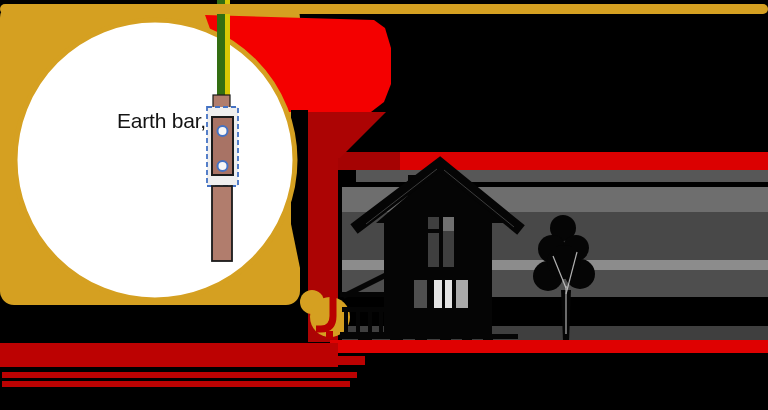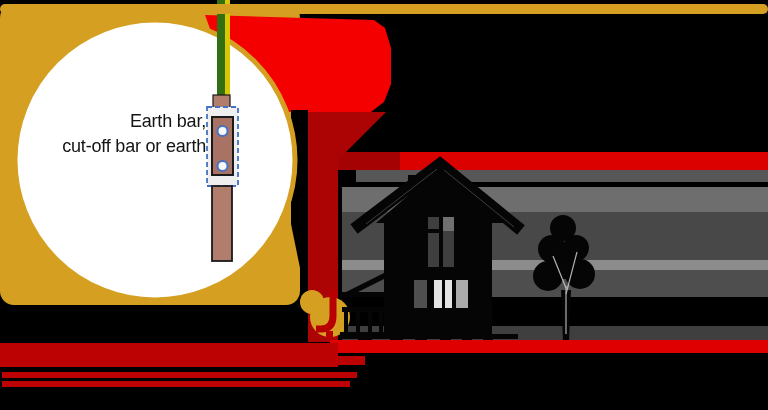--- a/index.html
+++ b/index.html
@@ -9,21 +9,21 @@
     overflow:hidden;
     background:#000;
     font-family:"Liberation Sans", sans-serif;
   }
   #art{position:absolute;left:0;top:0;}
   .caption{
     position:absolute;
     left:4px;top:109px;
     width:202px;
     text-align:right;
-    font-size:18px;
+    font-size:21px;
     line-height:24.5px;
     color:#141414;
     letter-spacing:-0.2px;
     white-space:nowrap;
   }
   .caption span{display:block;}
 </style>
 </head>
 <body>
 
@@ -147,16 +147,15 @@
     <g fill="#BC0202">
       <rect x="0" y="343" width="338" height="24"></rect>
       <rect x="338" y="356" width="27" height="9"></rect>
       <rect x="2" y="372" width="355" height="6"></rect>
       <rect x="2" y="381" width="348" height="6"></rect>
     </g>
   </svg>
 
   <div class="caption">
     <span>Earth bar,</span>
-    <span>cut-off bar or earth</span>
   </div>
 
 </div>
 
 </body></html>

